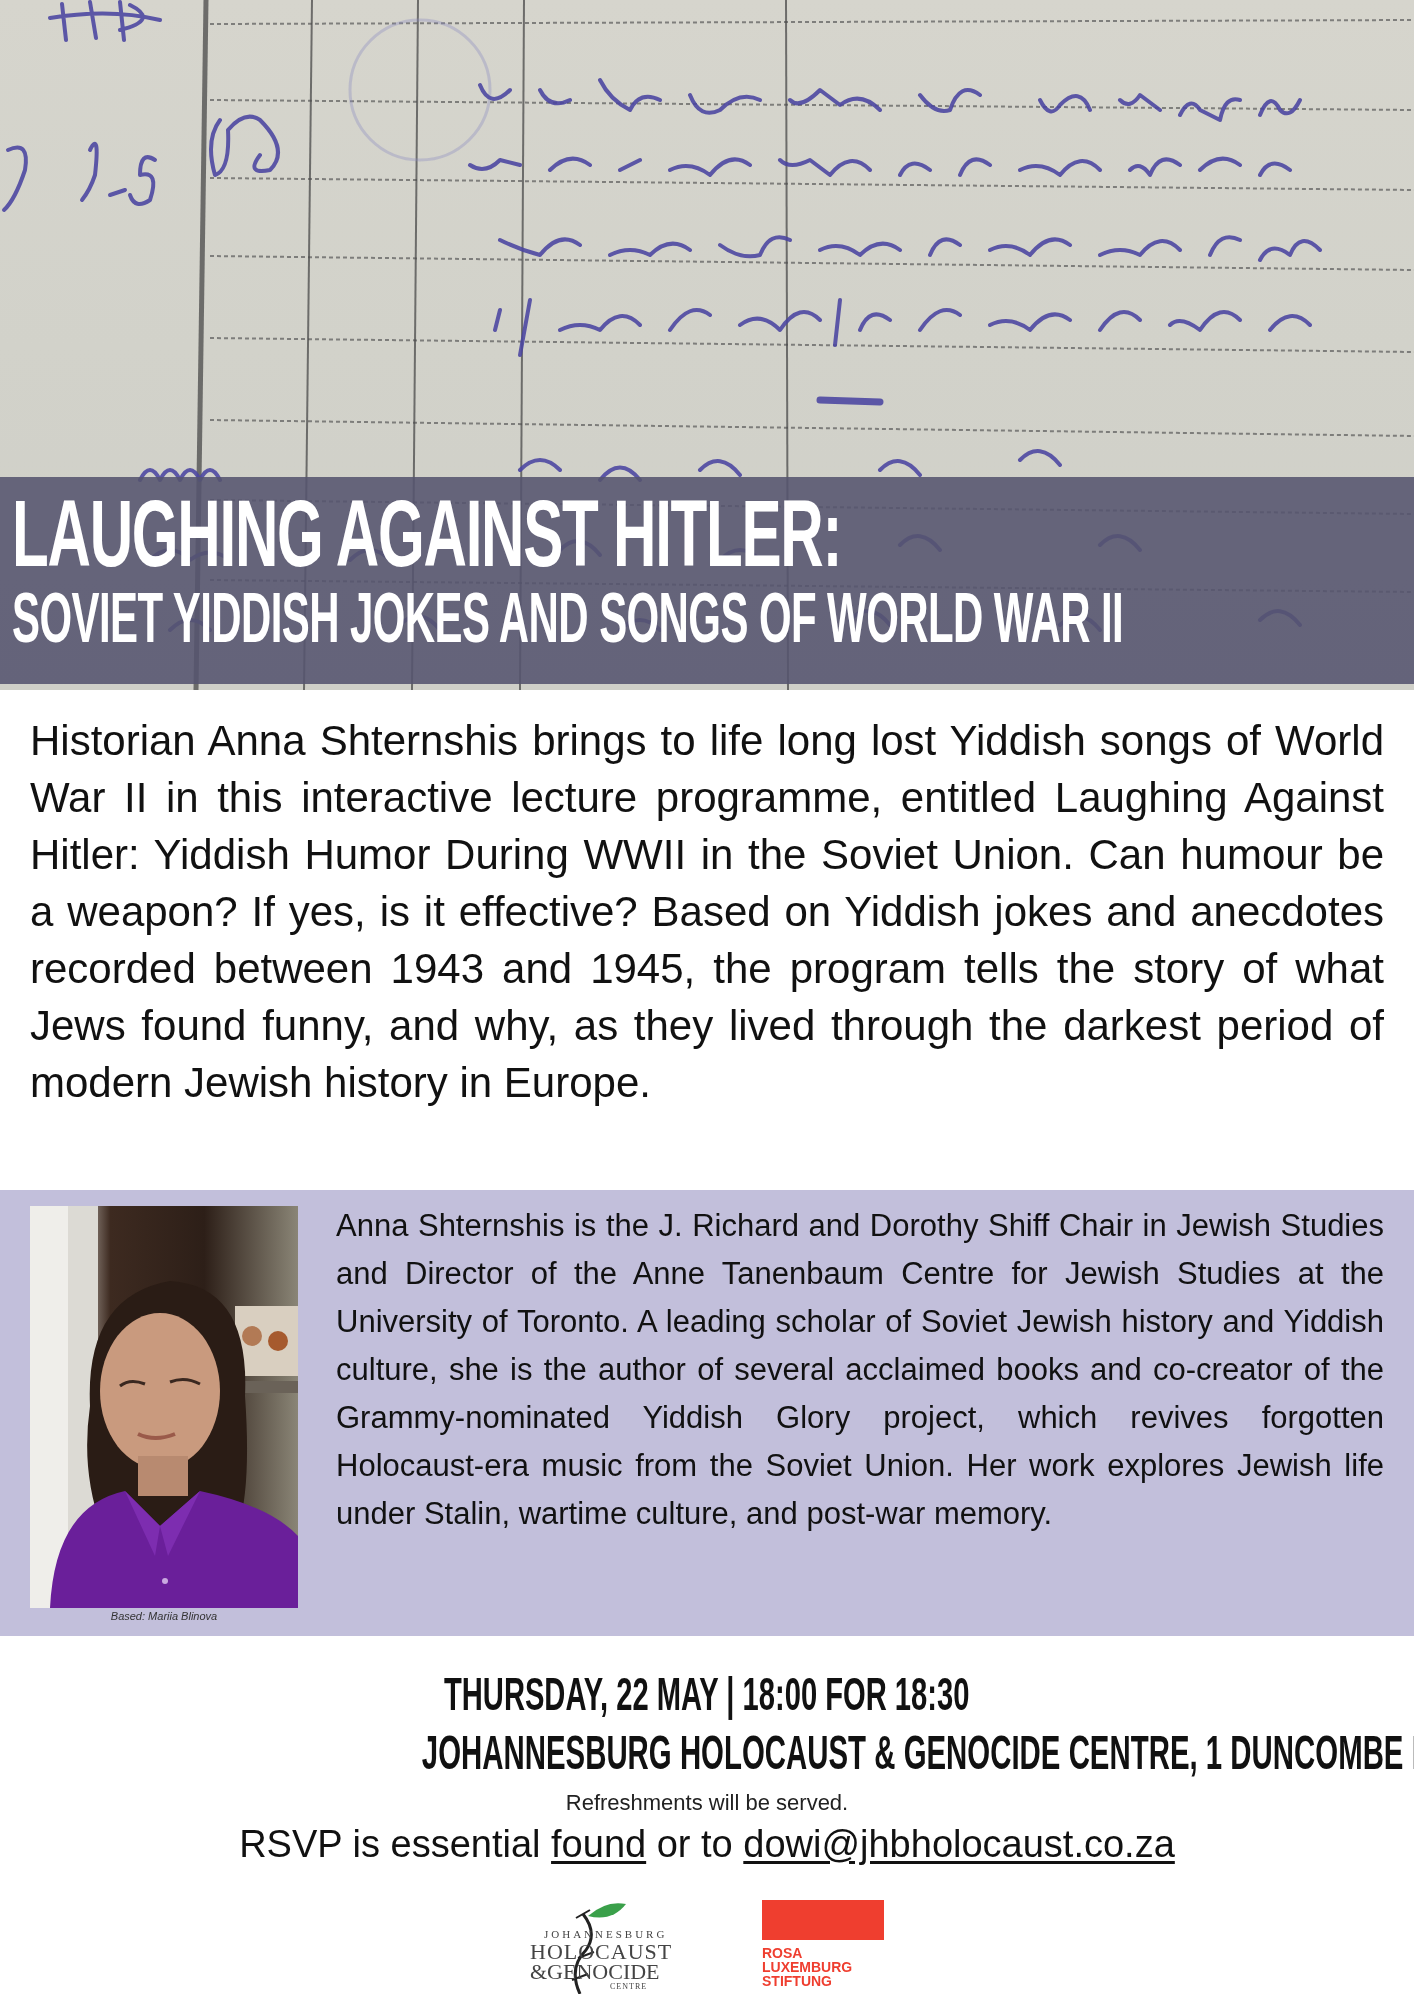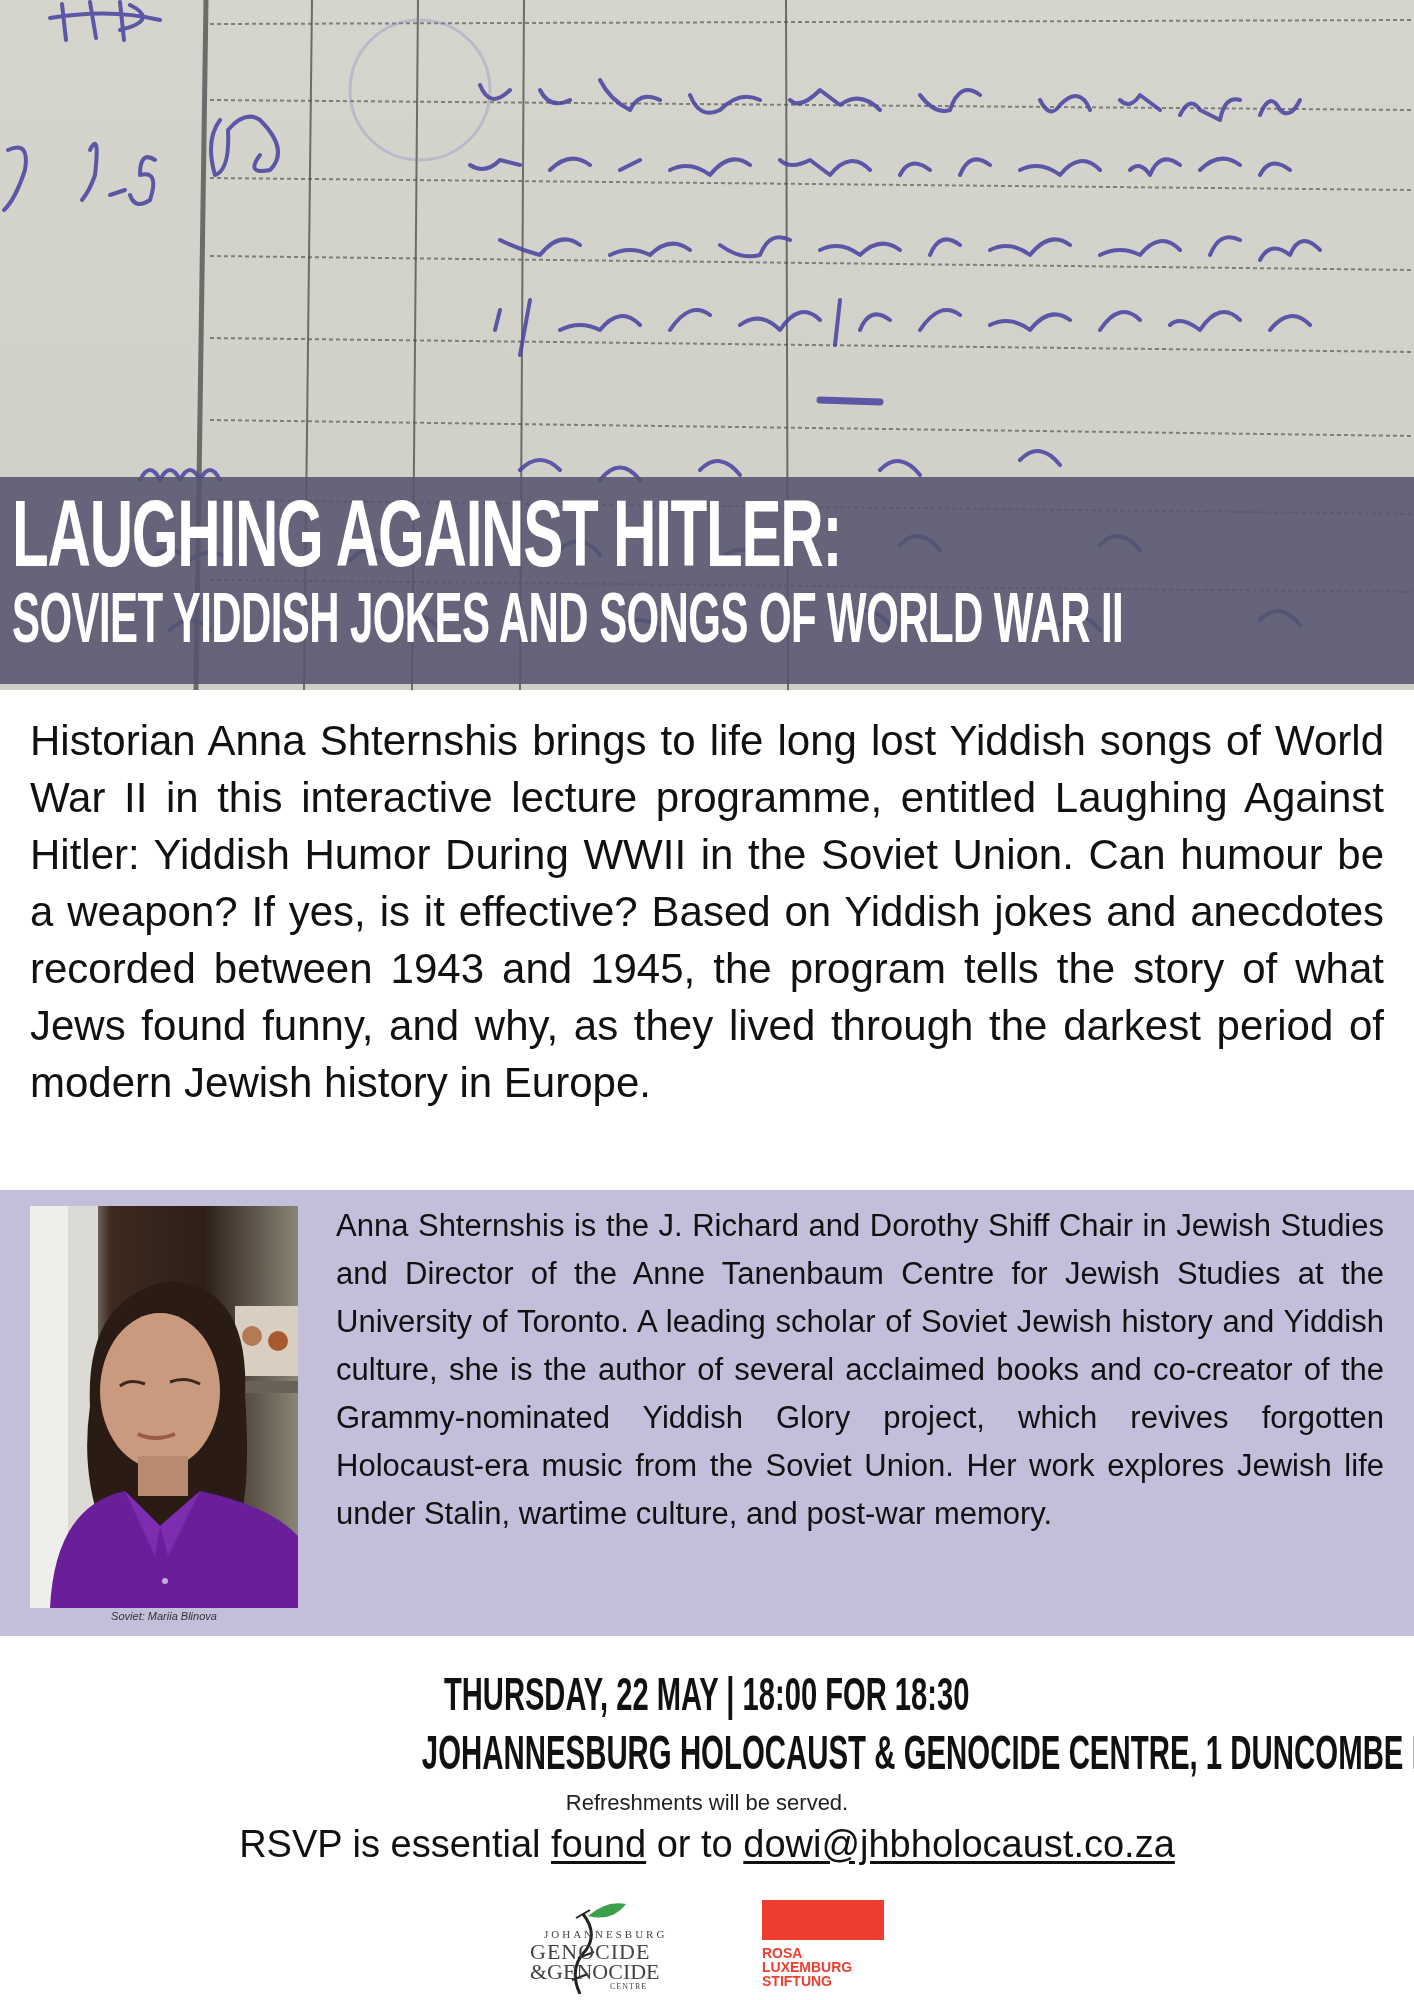--- a/index.html
+++ b/index.html
@@ -162,37 +162,37 @@
       <path d="M90 180 Q100 172 115 178 M140 176 Q155 170 170 178" stroke="#3a2820" stroke-width="3" fill="none"></path>
       <path d="M108 228 Q125 236 145 228" stroke="#9a5a4a" stroke-width="4" fill="none"></path>
 
       <rect x="108" y="250" width="50" height="40" fill="#b88a70"></rect>
 
       <path d="M20 402 Q25 300 95 285 L130 320 L170 285 Q240 300 268 330 L268 402 Z" fill="#6a1f9a"></path>
       <path d="M95 285 L125 350 L130 320 Z M170 285 L138 350 L130 320 Z" fill="#7d2db0"></path>
       <circle cx="135" cy="375" r="3" fill="#c9a9e0"></circle>
     </svg>
   </div>
-  <div class="photo-credit">Soviet: Mariia Blinova</div>
+  <div class="photo-credit">Based: Mariia Blinova</div>
   <p class="bio-text">Anna Shternshis is the J. Richard and Dorothy Shiff Chair in Jewish Studies and Director of the Anne Tanenbaum Centre for Jewish Studies at the University of Toronto. A leading scholar of Soviet Jewish history and Yiddish culture, she is the author of several acclaimed books and co-creator of the Grammy-nominated Yiddish Glory project, which revives forgotten Holocaust-era music from the Soviet Union. Her work explores Jewish life under Stalin, wartime culture, and post-war memory.</p>
 </section>
 
 <div class="when"><span>Thursday, 22 May  |  18:00 for 18:30</span></div>
 <div class="where"><span>Johannesburg Holocaust &amp; Genocide Centre, 1 Duncombe Rd, Forest Town</span></div>
 <div class="refresh">Refreshments will be served.</div>
 <div class="rsvp"><span>RSVP is essential </span><a href="#">found</a><span> or to </span><a href="#">dowi@jhbholocaust.co.za</a></div>
 
 <div class="logo-jhgc">
   <svg width="152" height="96" viewBox="0 0 152 96">
     <path d="M52 96 Q40 70 58 52 Q70 35 55 16" stroke="#222" stroke-width="3" fill="none"></path>
     <path d="M48 20 L62 12 M50 60 L66 54 M44 82 L60 76" stroke="#222" stroke-width="2"></path>
     <path d="M60 18 Q78 2 98 6 Q84 24 60 18 Z" fill="#3aa04a"></path>
   </svg>
   <span class="l1">JOHANNESBURG</span>
-  <span class="l2">GENOCIDE</span>
+  <span class="l2">HOLOCAUST</span>
   <span class="l3">&amp;GENOCIDE</span>
   <span class="l4">CENTRE</span>
 </div>
 
 <div class="logo-rls">
   <div class="block"></div>
   <div class="txt">
     <div>ROSA</div>
     <div>LUXEMBURG</div>
     <div>STIFTUNG</div>

